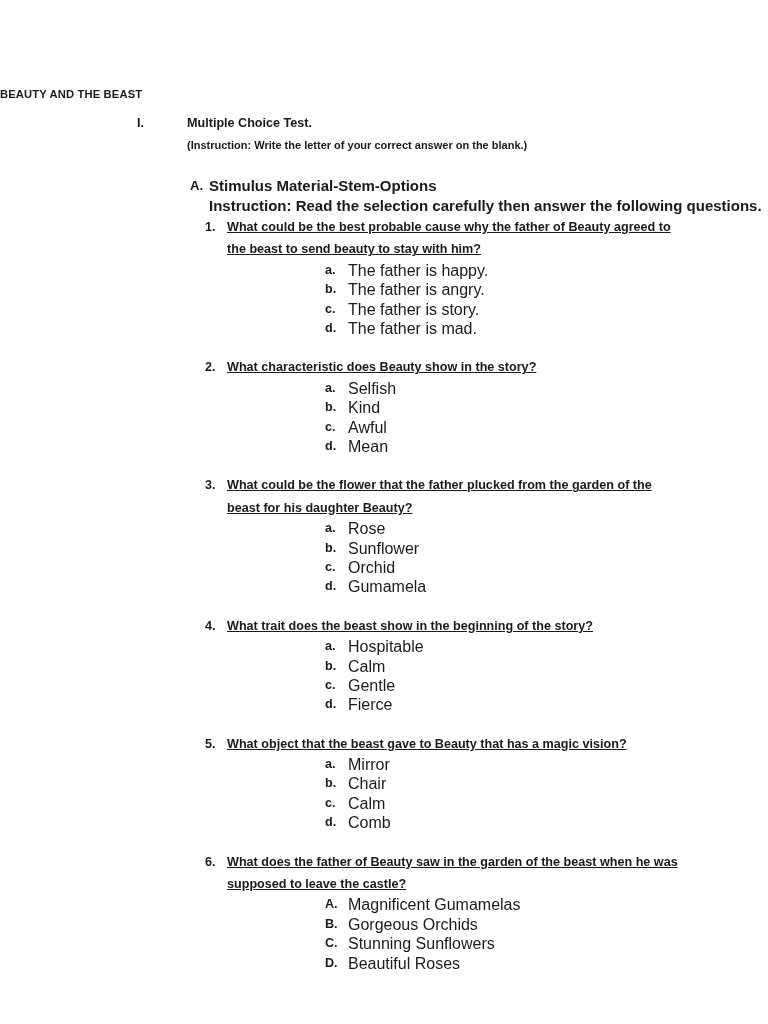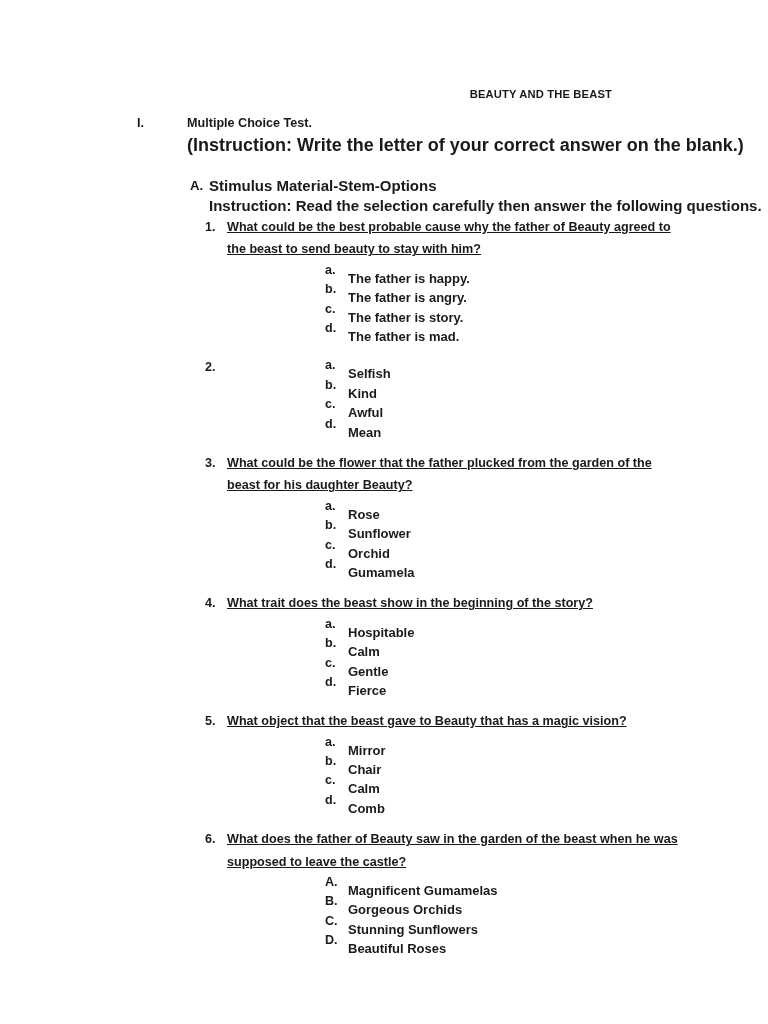--- a/index.html
+++ b/index.html
@@ -23,21 +23,21 @@
     inset: 0;
     background: #ffffff;
   }
 
   
   .doc-title {
     position: absolute;
     top: 87px;
     left: 0;
     width: 612px;
-    text-align: right;
+    text-align: left;
     font-size: 11.2px;
     font-weight: 700;
     letter-spacing: 0.15px;
     line-height: 14px;
   }
 
   
   .section-roman {
     position: absolute;
     top: 112px;
@@ -52,21 +52,21 @@
     left: 187px;
     font-size: 12.6px;
     font-weight: 600;
     line-height: 22px;
     white-space: nowrap;
   }
   .section-line2 {
     position: absolute;
     top: 134px;
     left: 187px;
-    font-size: 18px;
+    font-size: 11px;
     font-weight: 600;
     line-height: 22px;
     white-space: nowrap;
   }
 
   
   .part-letter {
     position: absolute;
     top: 176px;
     left: 190px;
@@ -139,23 +139,23 @@
     position: absolute;
     left: 325px;
     top: 0;
     font-size: 12.6px;
     font-weight: 600;
     line-height: 19.4px;
   }
   .opt-text {
     position: absolute;
     left: 348px;
-    top: 8px;
-    font-size: 13px;
-    font-weight: 700;
+    top: 0;
+    font-size: 16px;
+    font-weight: 400;
     line-height: 19.4px;
     white-space: nowrap;
   }
 </style>
 </head>
 <body>
 
 <div class="page">
 
   <div class="doc-title">BEAUTY AND THE BEAST</div>
@@ -193,20 +193,21 @@
           </li>
           <li class="opt-item">
             <span class="opt-letter">d.</span>
             <span class="opt-text">The father is mad.</span>
           </li>
         </ul>
       </div>
       <div class="question-block">
         <div class="q-row">
           <span class="q-num">2.</span>
+          <div class="q-text">What characteristic does Beauty show in the story?</div>
         </div>
         <ul class="opt-list">
           <li class="opt-item">
             <span class="opt-letter">a.</span>
             <span class="opt-text">Selfish</span>
           </li>
           <li class="opt-item">
             <span class="opt-letter">b.</span>
             <span class="opt-text">Kind</span>
           </li>

